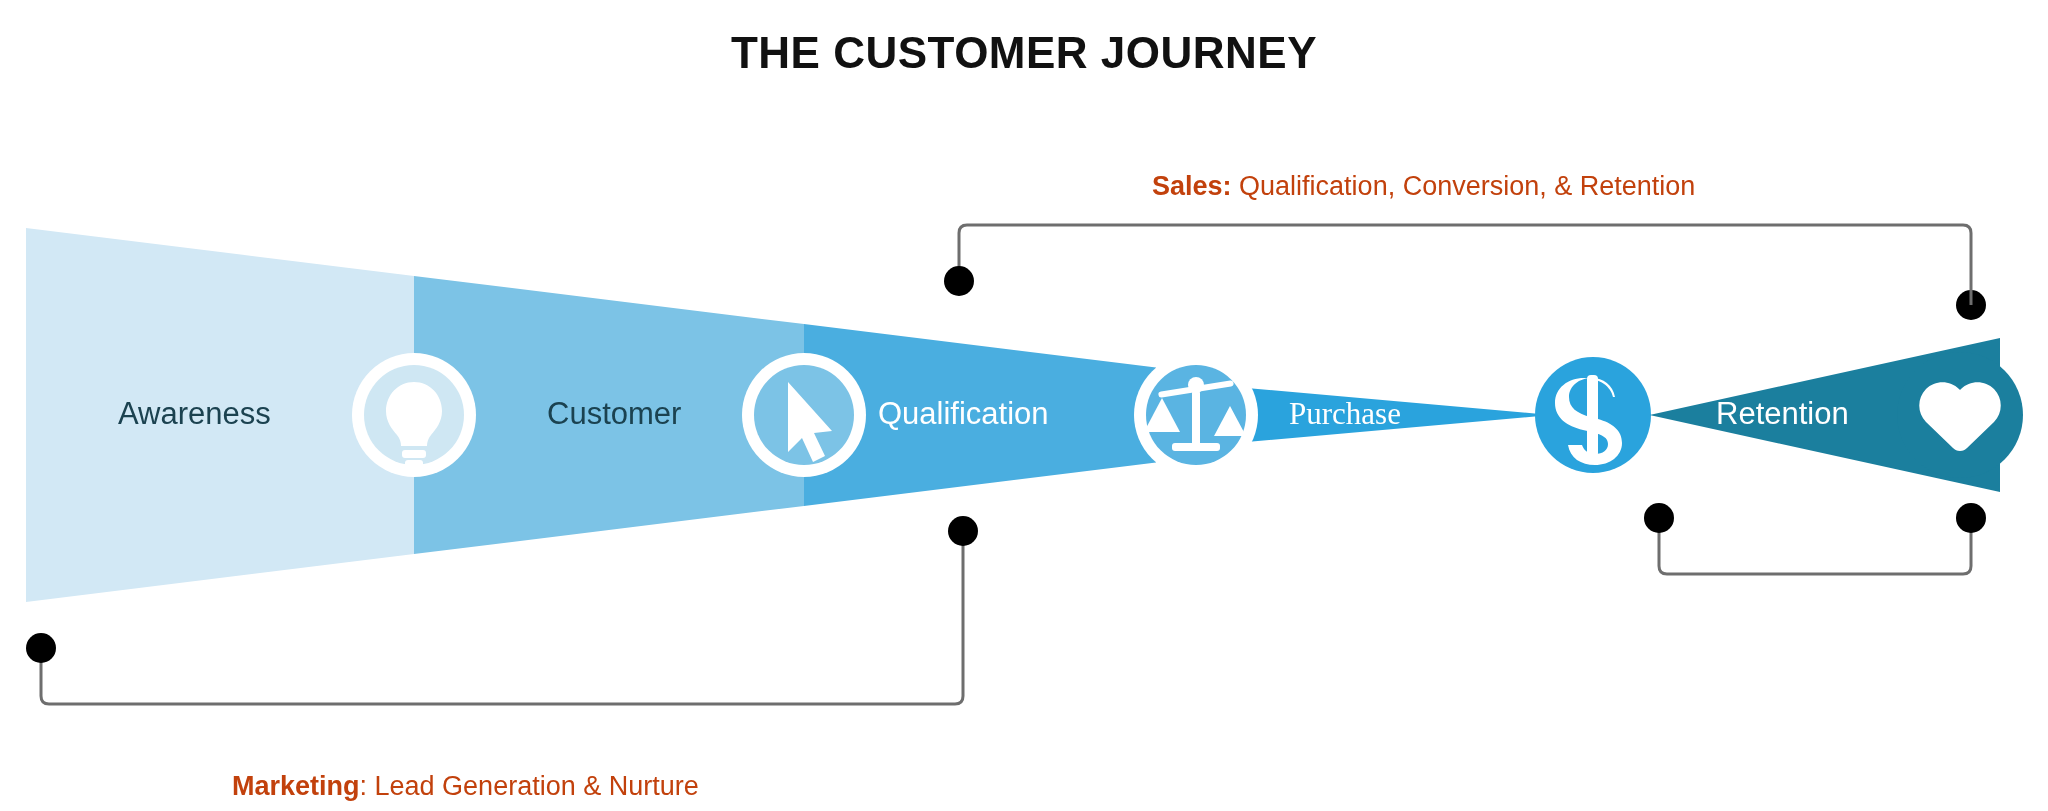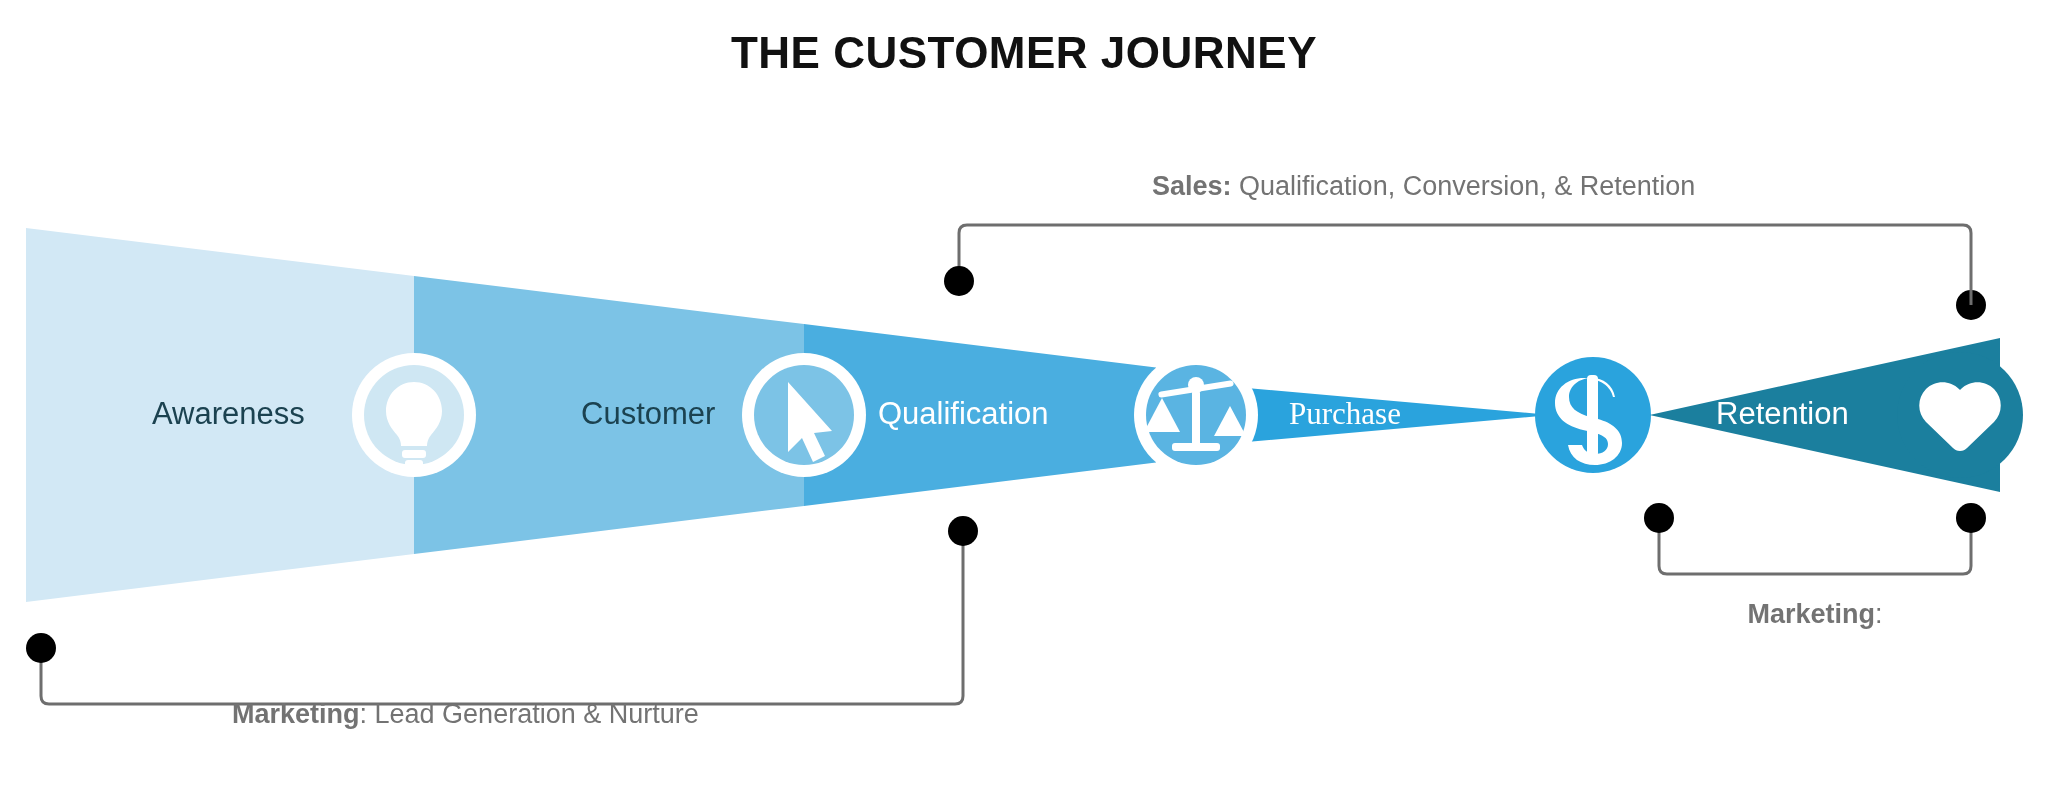--- a/index.html
+++ b/index.html
@@ -41,27 +41,27 @@
     width: 2048px;
     height: 811px;
   }
   .stage-label {
     position: absolute;
     font-size: 31px;
     font-weight: 400;
     white-space: nowrap;
     font-family: "Liberation Sans", sans-serif;
   }
-  .lbl-dark { color: #1b4250; margin-left: 34px; }
+  .lbl-dark { color: #1b4250; }
   .lbl-light { color: #ffffff; }
 
   .anno {
     position: absolute;
     font-size: 27px;
-    color: #737373;
+    color: #c2410c;
     white-space: nowrap;
     font-family: "Liberation Sans", sans-serif;
     line-height: 1.22;
   }
   .anno b { font-weight: 700; }
   .anno-center { text-align: center; }
 </style>
 </head>
 <body>
 
@@ -158,19 +158,18 @@
   </svg>
 
   <div class="stage-label lbl-dark" style="left:118px; top:396px;">Awareness</div>
   <div class="stage-label lbl-dark" style="left:547px; top:396px;">Customer</div>
   <div class="stage-label lbl-light" style="left:878px; top:396px;">Qualification</div>
   <div class="stage-label lbl-light" style="left:1289px; top:396px;font-family:Liberation Serif, serif;">Purchase</div>
   <div class="stage-label lbl-light" style="left:1716px; top:396px;">Retention</div>
 
   <div class="anno" style="left:1152px; top:170px;"><b>Sales:</b><span> Qualification, Conversion, &amp; Retention</span></div>
 
-  <div class="anno" style="left:232px; top:698px;"><b>Marketing</b><span>: Lead Generation &amp; Nurture</span></div>
+  <div class="anno" style="left:232px; top:770px;"><b>Marketing</b><span>: Lead Generation &amp; Nurture</span></div>
 
   <div class="anno anno-center" style="left:1662px; top:598px; width:306px;">
-    <div><b>Marketing</b><span>:</span></div>
   </div>
 
 </div>
 
 </body></html>

